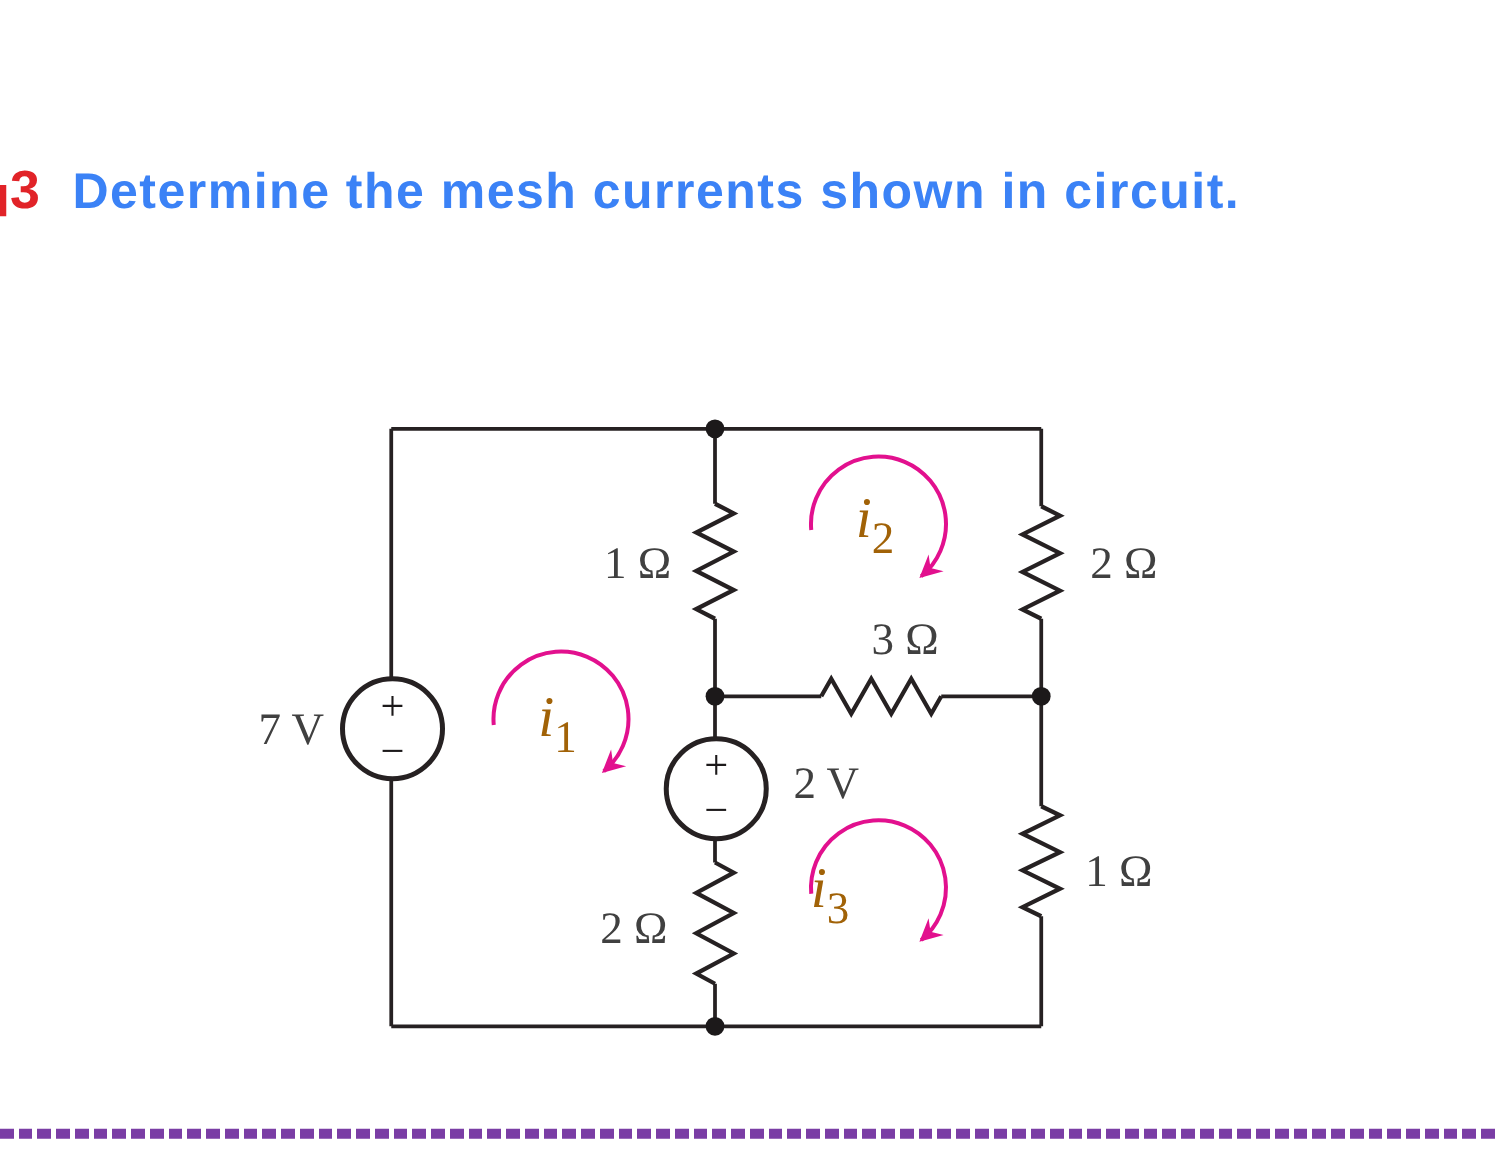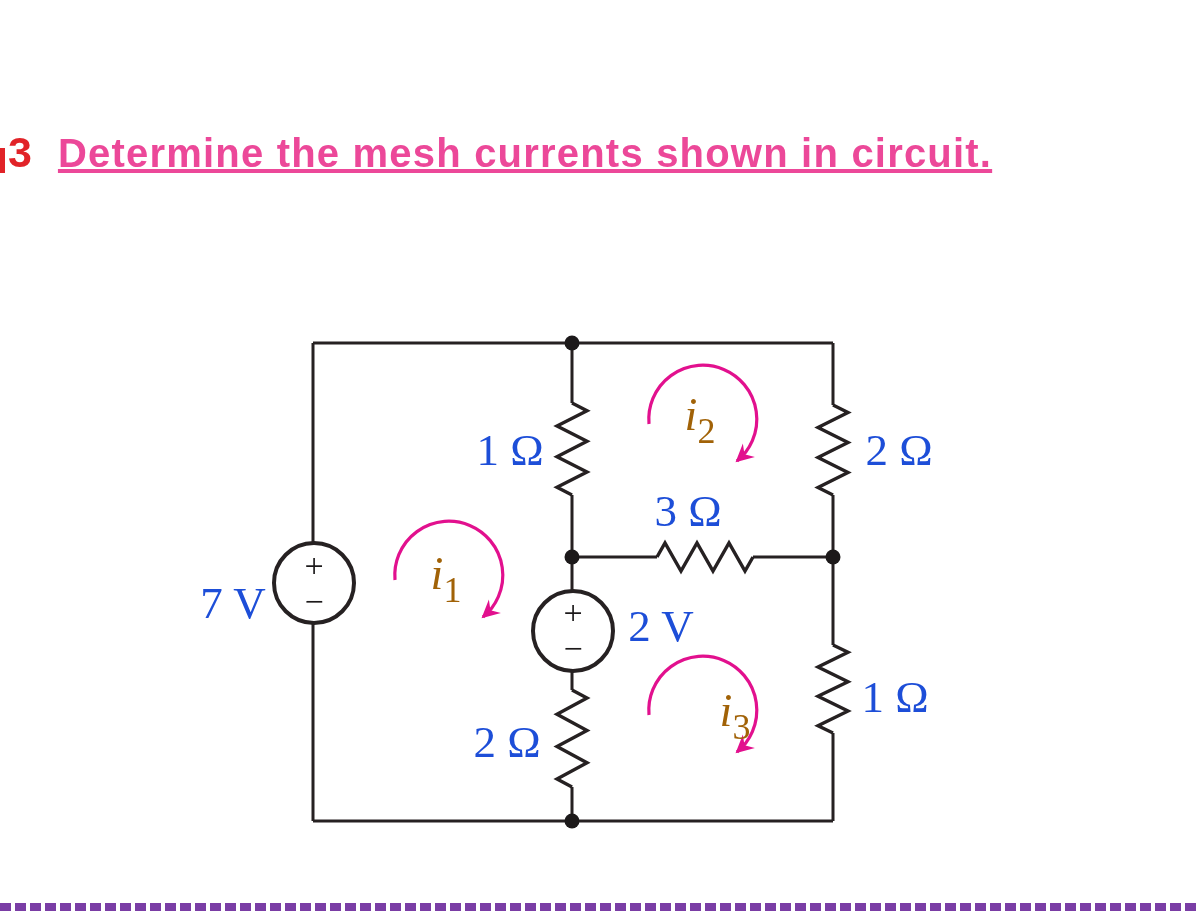--- a/index.html
+++ b/index.html
@@ -6,27 +6,27 @@
   .slide{
     position:relative;width:1200px;height:919px;background:#ffffff;overflow:hidden;
     font-family:"Liberation Serif", serif;
   }
   
   .title-row{
     position:absolute;left:8px;top:128px;display:flex;align-items:baseline;
     font-family:"Liberation Sans", sans-serif;font-weight:700;white-space:nowrap;
   }
   .title-num{color:#e12328;font-size:43px;}
-  .title-text{color:#ec4899;font-size:40px;margin-left:26px;letter-spacing:1.2px;text-decoration:underline;}
+  .title-text{color:#3b82f6;font-size:40px;margin-left:26px;letter-spacing:1.2px;}
   .num-sliver{position:absolute;left:0;top:148px;width:5px;height:25px;background:#e12328;}
   
   .circuit-svg{position:absolute;left:0;top:0;width:1200px;height:919px;}
   .clabel{
     position:absolute;transform:translate(-50%,-50%);
-    color:#1d4ed8;font-size:45px;white-space:nowrap;line-height:1;
+    color:#404040;font-size:36px;white-space:nowrap;line-height:1;
   }
   .sign{
     position:absolute;transform:translate(-50%,-50%);
     color:#1c191a;font-size:34px;line-height:1;
   }
   .mesh-label{
     position:absolute;transform:translate(-50%,-50%);
     color:#a16207;white-space:nowrap;line-height:1;
   }
   .mesh-label .mi{font-style:italic;font-size:46px;}
@@ -72,32 +72,32 @@
     <circle cx="572" cy="821" r="7.5" fill="#1c191a"></circle>
 
     <path d="M395,580 A54,54 0 1 1 483,617" fill="none" stroke="#e2108e" stroke-width="3.2"></path>
     <path d="M2,0 L-16,-9 L-10,0 L-16,9 Z" transform="translate(483,617) rotate(138)" fill="#e2108e"></path>
     <path d="M649,424 A54,54 0 1 1 737,461" fill="none" stroke="#e2108e" stroke-width="3.2"></path>
     <path d="M2,0 L-16,-9 L-10,0 L-16,9 Z" transform="translate(737,461) rotate(138)" fill="#e2108e"></path>
     <path d="M649,715 A54,54 0 1 1 737,752" fill="none" stroke="#e2108e" stroke-width="3.2"></path>
     <path d="M2,0 L-16,-9 L-10,0 L-16,9 Z" transform="translate(737,752) rotate(138)" fill="#e2108e"></path>
   </svg>
 
-  <span class="clabel" style="left:233px;top:603px;text-align:right;">7 V</span>
+  <span class="clabel" style="left:233px;top:583px;text-align:right;">7 V</span>
   <span class="clabel" style="left:510px;top:450px;">1 Ω</span>
   <span class="clabel" style="left:899px;top:450px;">2 Ω</span>
-  <span class="clabel" style="left:688px;top:511px;">3 Ω</span>
+  <span class="clabel" style="left:724px;top:511px;">3 Ω</span>
   <span class="clabel" style="left:661px;top:626px;">2 V</span>
   <span class="clabel" style="left:507px;top:742px;">2 Ω</span>
   <span class="clabel" style="left:895px;top:697px;">1 Ω</span>
 
   <span class="sign" style="left:314px;top:566px;">+</span>
   <span class="sign" style="left:314px;top:602px;">−</span>
   <span class="sign" style="left:573px;top:613px;">+</span>
   <span class="sign" style="left:573px;top:649px;">−</span>
 
   <span class="mesh-label" style="left:446px;top:579px;"><span class="mi">i</span><span class="msub">1</span></span>
   <span class="mesh-label" style="left:700px;top:420px;"><span class="mi">i</span><span class="msub">2</span></span>
-  <span class="mesh-label" style="left:735px;top:716px;"><span class="mi">i</span><span class="msub">3</span></span>
+  <span class="mesh-label" style="left:664px;top:716px;"><span class="mi">i</span><span class="msub">3</span></span>
 
   <div class="divider"></div>
 
 </div>
 
 </body></html>

